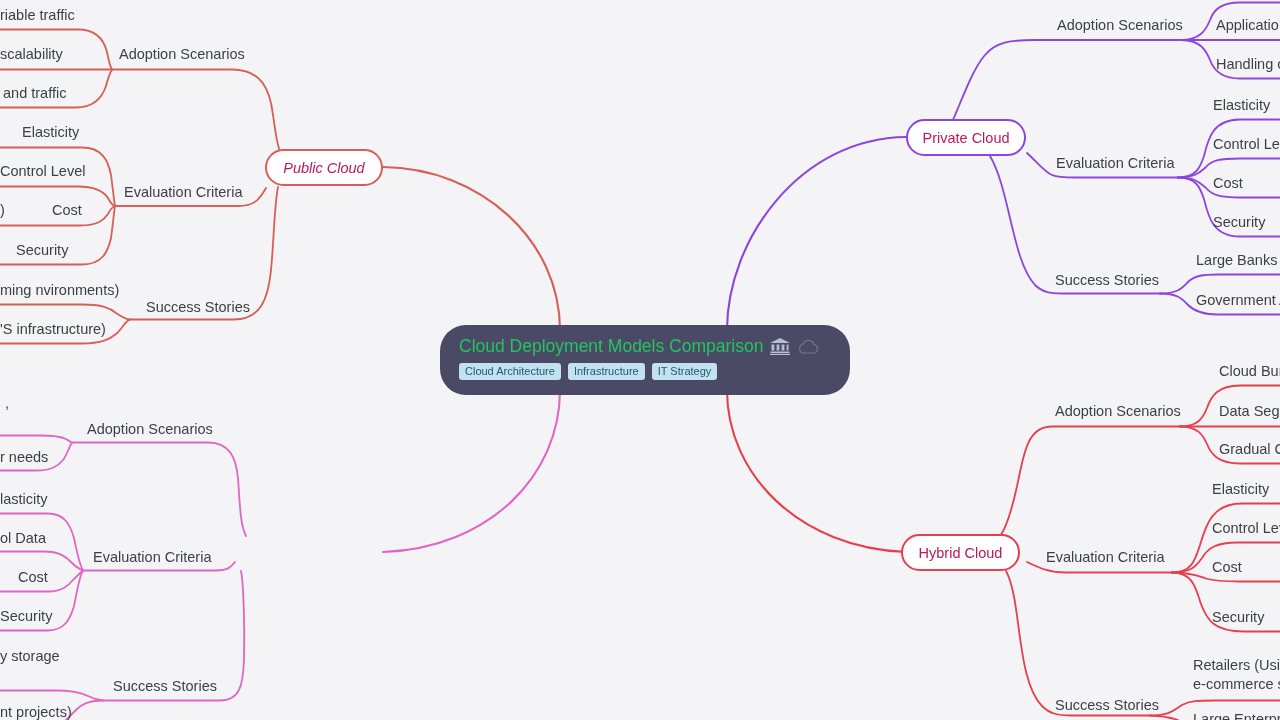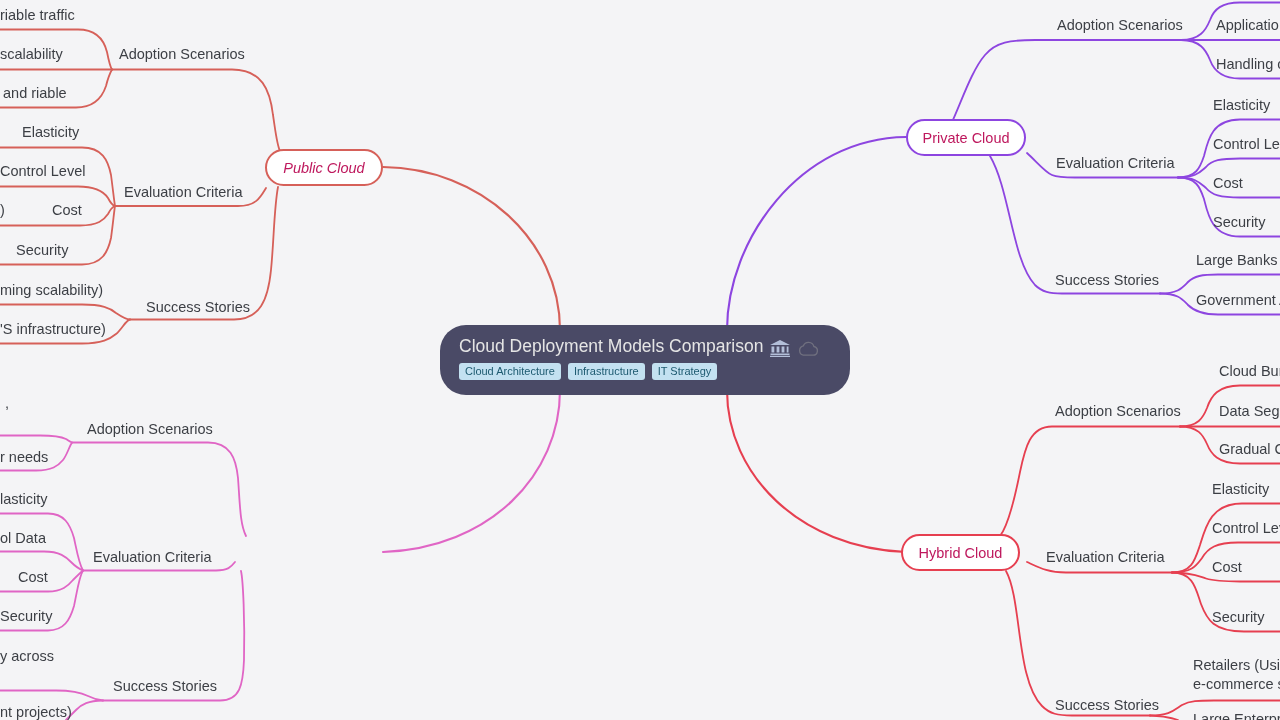--- a/index.html
+++ b/index.html
@@ -8,21 +8,21 @@
   .links{position:absolute;left:0;top:0;}
   .lbl{position:absolute;font-size:14.5px;color:#3c3f45;white-space:nowrap;line-height:17px;}
   .pill{position:absolute;background:#ffffff;border-radius:19px;display:flex;align-items:center;
         justify-content:center;font-size:14.5px;color:#be185d;box-sizing:border-box;}
   .pill.public{left:265px;top:149px;width:118px;height:37px;border:2px solid #d66059;font-style:italic;}
   .pill.private{left:906px;top:119px;width:120px;height:37px;border:2px solid #8d45e0;}
   .pill.community{left:234px;top:534px;width:149px;height:37px;border:2px solid #e065c5;}
   .pill.hybrid{left:901px;top:534px;width:119px;height:37px;border:2px solid #e63f50;}
   .center-node{position:absolute;left:440px;top:325px;width:410px;height:70px;background:#4a4a66;
                border-radius:26px;box-sizing:border-box;padding:11px 0 0 19px;}
-  .center-title{font-size:17.5px;color:#e5e5e5;display:flex;align-items:flex-end;gap:7px;}
+  .center-title{font-size:17.5px;color:#22c55e;display:flex;align-items:center;gap:7px;}
   .tags{display:flex;gap:7px;margin-top:6px;}
   .tag{background:#c3e1f1;color:#1d5a70;font-size:11px;line-height:13px;padding:2px 6px;border-radius:3px;}
   svg.icon{display:block;}
 </style>
 </head>
 <body>
 
 <div class="canvas">
 
   <svg class="links" width="1280" height="720" viewBox="0 0 1280 720" fill="none" stroke-linecap="round">
@@ -87,28 +87,28 @@
       <path d="M 1172,572.5 C 1194,572.5 1196,590 1201,604 C 1207,620 1214,631.5 1244,631.5 H 1280"></path>
       <path d="M 1006,571 C 1022,600 1016,680 1042,706 C 1050,714 1058,715.5 1072,715.5 H 1150"></path>
       <path d="M 1150,715.5 C 1170,715.5 1174,710 1182,705 C 1190,700.5 1198,700.5 1214,700.5 H 1280"></path>
       <path d="M 1150,715.5 C 1166,716 1172,718 1178,720"></path>
     </g>
   </svg>
 
   <div class="lbl" style="left:0px;top:7px">riable traffic</div>
   <div class="lbl" style="left:119px;top:46px">Adoption Scenarios</div>
   <div class="lbl" style="left:0px;top:46px">scalability</div>
-  <div class="lbl" style="left:3px;top:85px">and riable</div>
+  <div class="lbl" style="left:3px;top:85px">and traffic</div>
   <div class="lbl" style="left:22px;top:124px">Elasticity</div>
   <div class="lbl" style="left:0px;top:163px">Control Level</div>
   <div class="lbl" style="left:124px;top:184px">Evaluation Criteria</div>
   <div class="lbl" style="left:0px;top:202px">)</div>
   <div class="lbl" style="left:52px;top:202px">Cost</div>
   <div class="lbl" style="left:16px;top:242px">Security</div>
-  <div class="lbl" style="left:0px;top:282px">ming scalability)</div>
+  <div class="lbl" style="left:0px;top:282px">ming nvironments)</div>
   <div class="lbl" style="left:146px;top:299px">Success Stories</div>
   <div class="lbl" style="left:0px;top:321px">'S infrastructure)</div>
   <div class="pill public">Public Cloud</div>
 
   <div class="lbl" style="left:1057px;top:17px">Adoption Scenarios</div>
   <div class="lbl" style="left:1216px;top:17px">Applicatio</div>
   <div class="lbl" style="left:1216px;top:56px">Handling c</div>
   <div class="lbl" style="left:1213px;top:97px">Elasticity</div>
   <div class="lbl" style="left:1213px;top:136px">Control Lev</div>
   <div class="lbl" style="left:1056px;top:155px">Evaluation Criteria</div>
@@ -120,21 +120,21 @@
   <div class="pill private">Private Cloud</div>
 
   <div class="lbl" style="left:5px;top:395px">,</div>
   <div class="lbl" style="left:87px;top:421px">Adoption Scenarios</div>
   <div class="lbl" style="left:0px;top:449px">r needs</div>
   <div class="lbl" style="left:0px;top:491px">lasticity</div>
   <div class="lbl" style="left:0px;top:530px">ol Data</div>
   <div class="lbl" style="left:93px;top:549px">Evaluation Criteria</div>
   <div class="lbl" style="left:18px;top:569px">Cost</div>
   <div class="lbl" style="left:0px;top:608px">Security</div>
-  <div class="lbl" style="left:0px;top:648px">y across</div>
+  <div class="lbl" style="left:0px;top:648px">y storage</div>
   <div class="lbl" style="left:113px;top:678px">Success Stories</div>
   <div class="lbl" style="left:0px;top:704px">nt projects)</div>
 
   <div class="lbl" style="left:1219px;top:363px">Cloud Burs</div>
   <div class="lbl" style="left:1055px;top:403px">Adoption Scenarios</div>
   <div class="lbl" style="left:1219px;top:403px">Data Segre</div>
   <div class="lbl" style="left:1219px;top:441px">Gradual Cl</div>
   <div class="lbl" style="left:1212px;top:481px">Elasticity</div>
   <div class="lbl" style="left:1212px;top:520px">Control Lev</div>
   <div class="lbl" style="left:1046px;top:549px">Evaluation Criteria</div>

